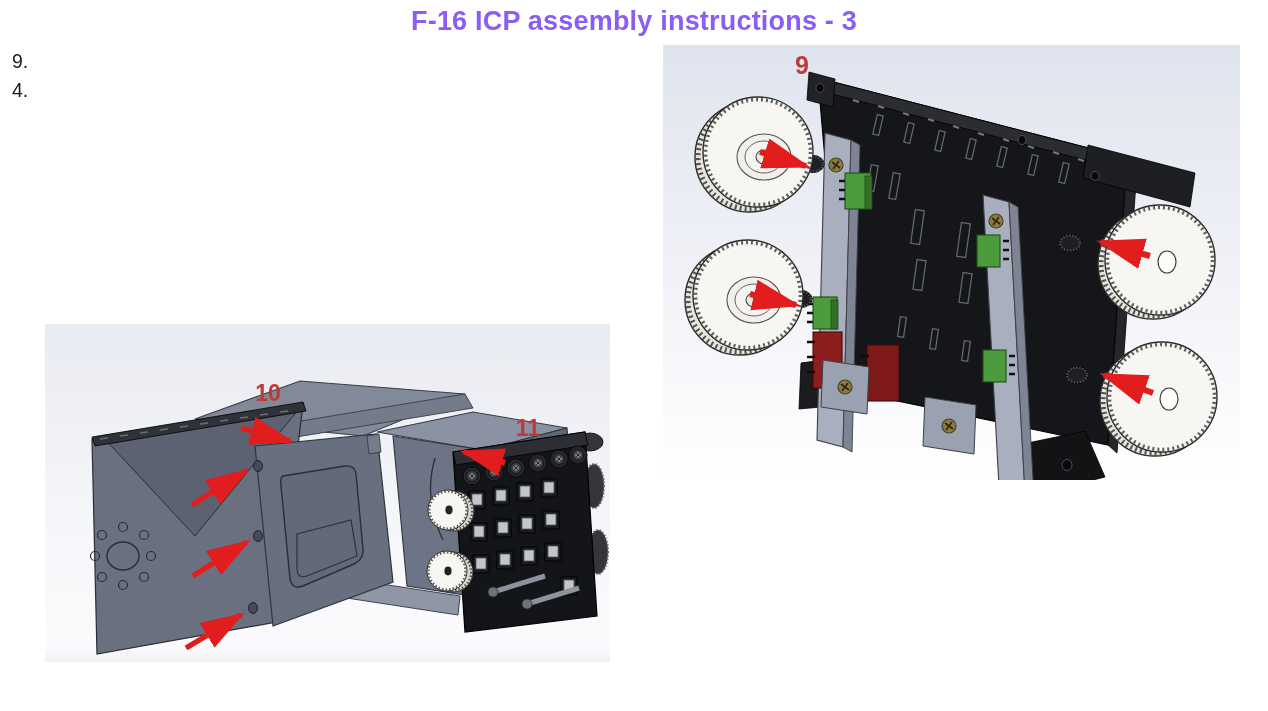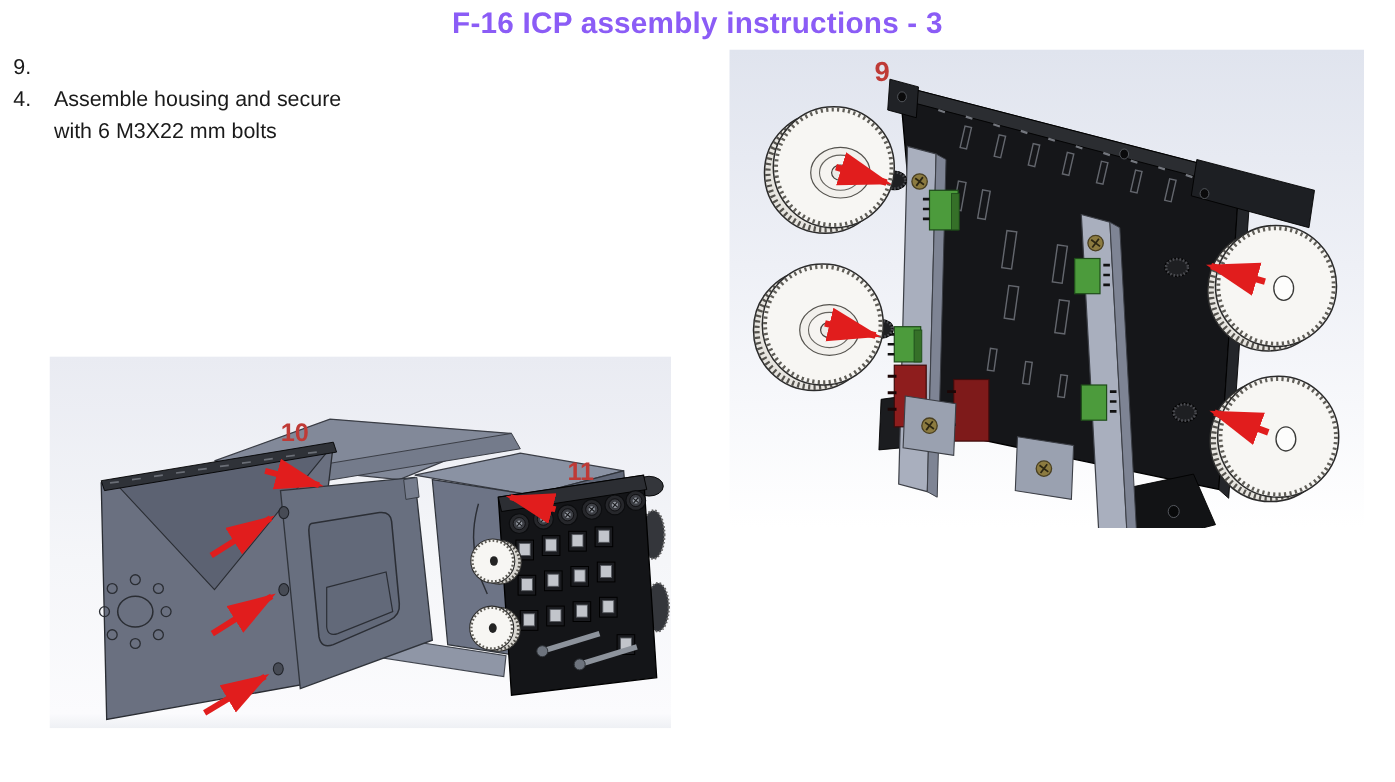--- a/index.html
+++ b/index.html
@@ -43,21 +43,20 @@
 <body>
 
 <div class="slide-title">F-16 ICP assembly instructions - 3</div>
 
 <div class="instructions">
   <div class="instr-item">
     <div class="instr-num">9.</div>
   </div>
   <div class="instr-item">
     <div class="instr-num">4.</div>
-    <div class="instr-text">Assemble housing and secure with 6 M3X22 mm bolts</div>
   </div>
 </div>
 
 <div class="figure" id="fig-wheels">
 <svg viewBox="0 0 577 435" width="577" height="435">
   <defs>
     <linearGradient id="gradR" x1="0" y1="0" x2="0" y2="1">
       <stop offset="0" stop-color="#e0e4ee"></stop>
       <stop offset="0.45" stop-color="#eef0f6"></stop>
       <stop offset="1" stop-color="#ffffff"></stop>

